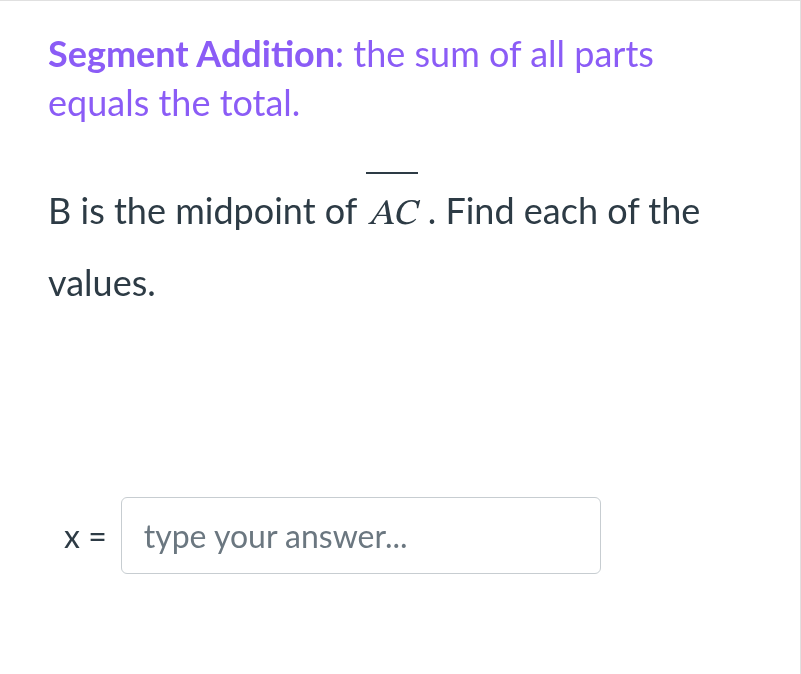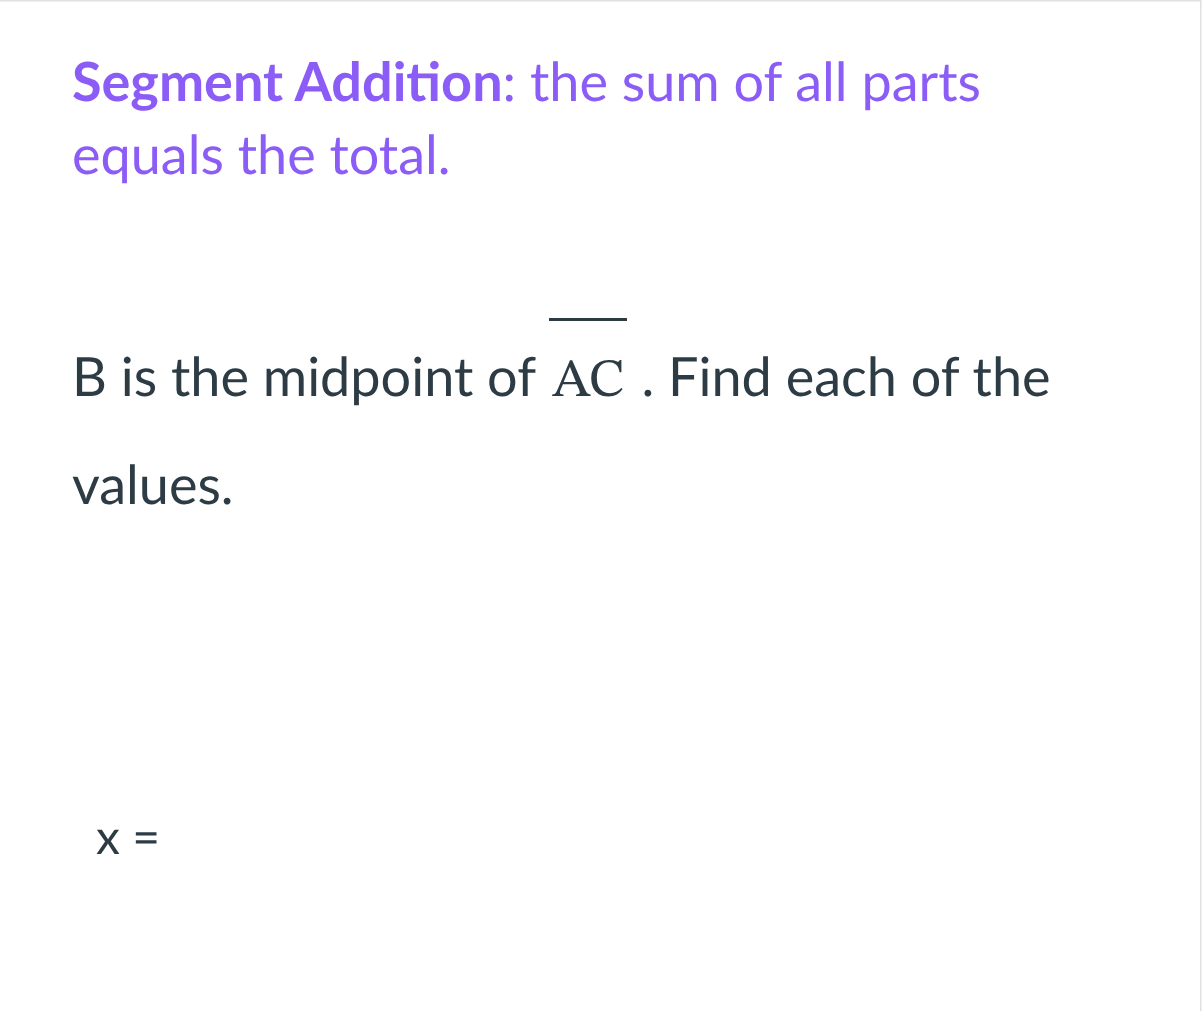--- a/index.html
+++ b/index.html
@@ -28,24 +28,24 @@
     }
     .prompt-block {
       margin-top: 48px;
       font-size: 36px;
       line-height: 1.4;
       font-weight: 400;
       color: #2d3b45;
     }
     .math-ac {
       font-family: 'STIX Two Math', 'Cambria Math', 'Times New Roman', serif;
+      font-style: italic;
       position: relative;
       display: inline-block;
       padding: 16px 2px;
-      margin-top: 40px;
     }
     .math-ac .overline-bar {
       position: absolute;
       top: -2px;
       left: 0;
       right: 0;
       height: 2px;
       background: #2d3b45;
     }
     .answer-row {
@@ -84,13 +84,14 @@
 <div class="heading-line">
   <span class="bold">Segment Addition</span><span>: </span><span>the sum of all parts equals the total.</span>
 </div>
 
 <div class="prompt-block">
   <span>B is the midpoint of </span><span class="math-ac"><span class="overline-bar"></span><span>AC</span></span><span> .  Find each of the values.</span>
 </div>
 
 <div class="answer-row">
   <span class="answer-label">x =</span>
+  <input type="text" class="answer-input" placeholder="type your answer..." style="">
 </div>
 
 </body></html>

